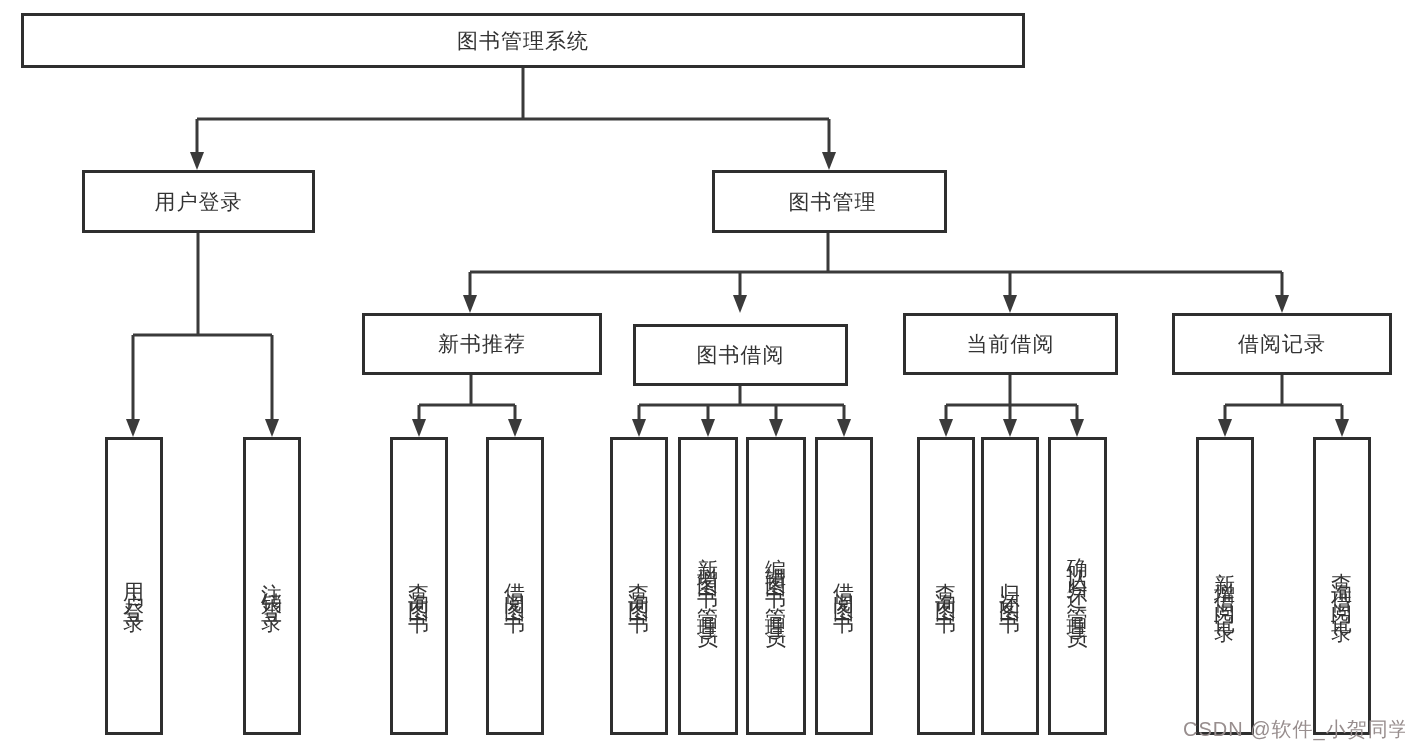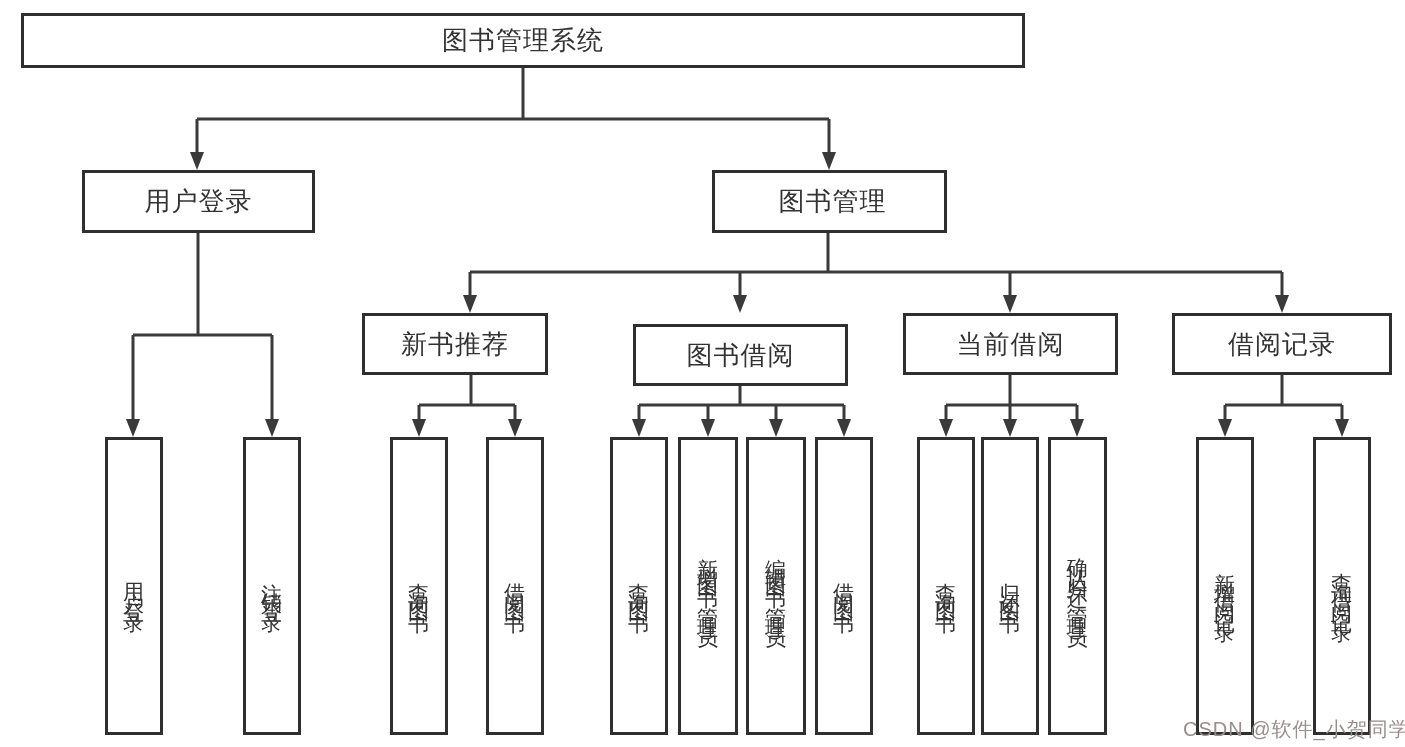--- a/index.html
+++ b/index.html
@@ -25,21 +25,21 @@
     position: absolute;
     box-sizing: border-box;
     border: 3px solid #2f2f2f;
     background: #ffffff;
     display: flex;
     align-items: center;
     justify-content: center;
     color: #333333;
   }
   .hbox span {
-    font-size: 26px;
+    font-size: 21px;
     letter-spacing: 1px;
     white-space: nowrap;
   }
   .vbox { top: 437px; height: 298px; }
   .vbox span {
     writing-mode: vertical-rl;
     text-orientation: mixed;
     font-size: 21px;
     letter-spacing: 10px;
     line-height: 1;
@@ -105,21 +105,21 @@
     <span>图书管理系统</span>
   </div>
 
   <div class="box hbox" style="left:82px; top:170px; width:233px; height:63px;">
     <span>用户登录</span>
   </div>
   <div class="box hbox" style="left:712px; top:170px; width:235px; height:63px;padding-left:6px;">
     <span>图书管理</span>
   </div>
 
-  <div class="box hbox" style="left:362px; top:313px; width:186px; height:62px;">
+  <div class="box hbox" style="left:362px; top:313px; width:240px; height:62px;">
     <span>新书推荐</span>
   </div>
   <div class="box hbox" style="left:633px; top:313px; width:215px; height:62px;margin-top:11px;">
     <span>图书借阅</span>
   </div>
   <div class="box hbox" style="left:1172px; top:313px; width:220px; height:62px;">
     <span>借阅记录</span>
   </div>
   <div class="box hbox" style="left:903px; top:313px; width:215px; height:62px;">
     <span>当前借阅</span>

